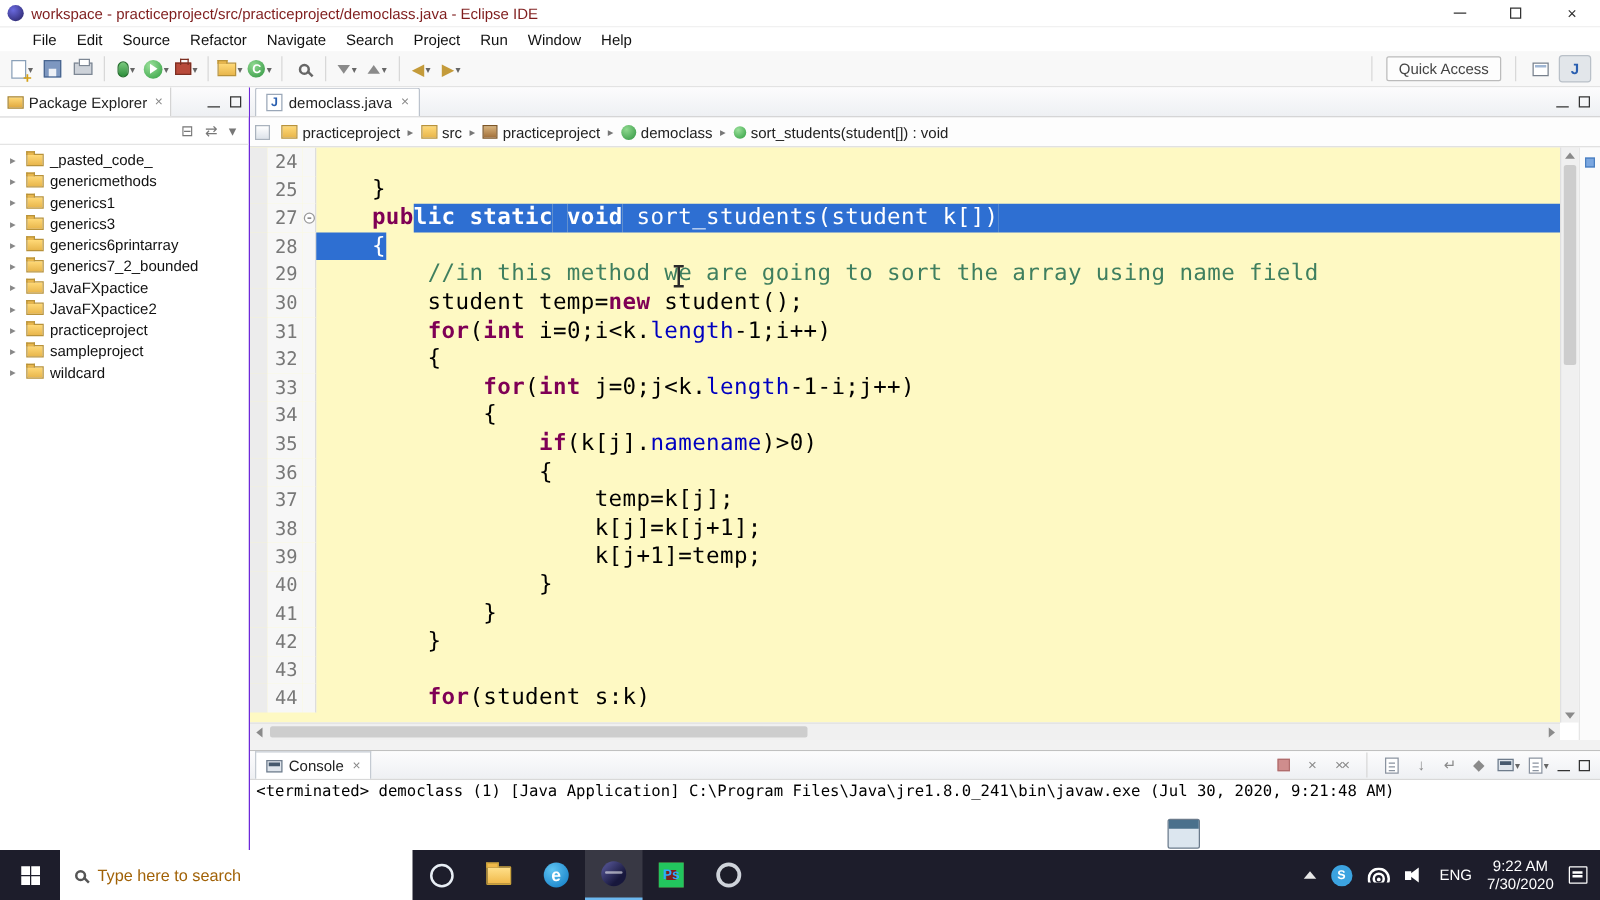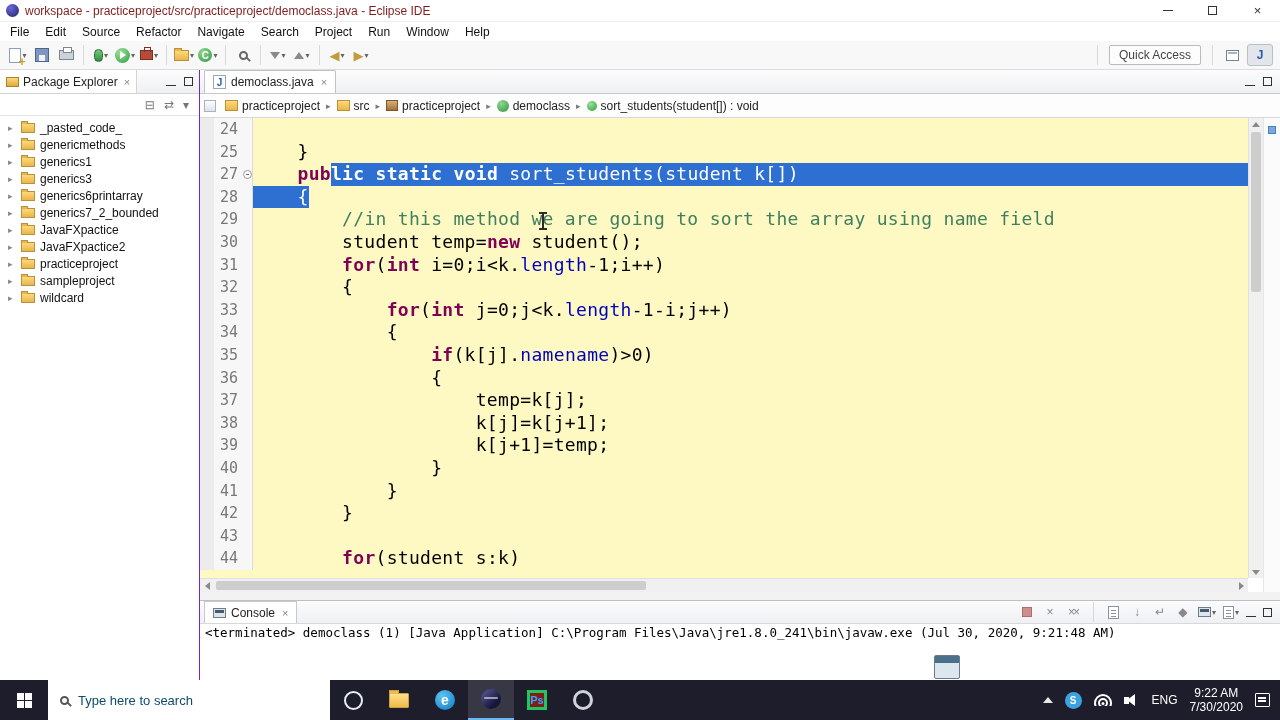--- a/index.html
+++ b/index.html
@@ -10,21 +10,21 @@
   
   .titlebar { position:absolute; top:0; left:0; right:0; height:22px; background:#fff; display:flex; align-items:center; border-bottom:1px solid #ededed; }
   .app-icon { width:13px; height:13px; border-radius:50%; margin:0 6px 0 6px; background:radial-gradient(circle at 35% 30%, #6a6adf, #241e5e); }
   .title-text { font-size:12px; color:#7f1d1d; }
   .win-controls { margin-left:auto; display:flex; height:100%; }
   .win-btn { width:45px; height:100%; display:flex; align-items:center; justify-content:center; color:#333; font-size:13px; }
   .glyph-min { width:10px; height:1px; background:#333; display:block; }
   .glyph-max { width:9px; height:9px; border:1px solid #333; display:block; }
 
   
-  .menubar { position:absolute; top:22px; left:0; right:0; height:19px; background:#fff; display:flex; align-items:center; font-size:12px; padding-left:2px; }
+  .menubar { position:absolute; top:22px; left:16px; right:0; height:19px; background:#fff; display:flex; align-items:center; font-size:12px; padding-left:2px; }
   .menu-item { padding:2px 8px; color:#111; }
 
   
   .toolbar { position:absolute; top:41px; left:0; right:0; height:29px; background:#f8f8f8; border-bottom:1px solid #dcdcdc; display:flex; align-items:center; padding:0 6px; }
   .tbi { height:24px; min-width:22px; display:flex; align-items:center; justify-content:center; margin:0 1px; border-radius:3px; }
   .tb-dd { font-size:8px; color:#666; margin-left:1px; }
   .tbsep { width:1px; height:20px; background:#d8d8d8; margin:0 5px; }
   .i-new { width:12px; height:15px; background:#fff; border:1px solid #8aa0b8; position:relative; }
   .i-new::after { content:"+"; position:absolute; right:-5px; bottom:-7px; color:#d4a017; font-weight:bold; font-size:12px; }
   .i-save { width:14px; height:14px; background:#7d97c0; border:1px solid #4a6690; position:relative; }
@@ -136,30 +136,30 @@
   .ibeam::before { top:-1px; } .ibeam::after { bottom:-1px; }
 
   
   .taskbar { position:absolute; left:0; top:680px; width:1280px; height:40px; background:var(--tbbg); display:flex; align-items:center; color:#fff; }
   .start-btn { width:48px; height:40px; display:flex; align-items:center; justify-content:center; }
   .winlogo { display:grid; grid-template-columns:7px 7px; grid-template-rows:7px 7px; gap:1px; }
   .winlogo span { background:#fff; }
   .tb-search { width:282px; height:40px; background:#fff; display:flex; align-items:center; gap:9px; padding-left:12px; }
   .mag { width:9px; height:9px; border:2px solid #555; border-radius:50%; position:relative; flex:0 0 auto; }
   .mag::after { content:""; position:absolute; width:6px; height:2px; background:#555; transform:rotate(45deg); right:-5px; bottom:-2px; }
-  .tb-search-text { color:#0c4a6e; font-size:13px; }
+  .tb-search-text { color:#a16207; font-size:13px; }
   .tb-app { width:46px; height:40px; display:flex; align-items:center; justify-content:center; }
   .tb-app.active { background:rgba(255,255,255,0.12); border-bottom:2px solid #6cb8f0; }
   .cortana-ring { width:19px; height:19px; border:2px solid #e8eef5; border-radius:50%; }
   .fe-folder { width:20px; height:15px; background:linear-gradient(#ffe08a,#f0b94a); border:1px solid #caa23c; position:relative; border-radius:1px; }
   .fe-folder::before { content:""; position:absolute; top:-4px; left:-1px; width:8px; height:3px; background:#f0b94a; border:1px solid #caa23c; border-bottom:none; }
   .edge-circle { width:20px; height:20px; border-radius:50%; background:radial-gradient(circle at 35% 30%, #5fc4f2, #0e79c4); color:#fff; font-weight:bold; font-size:14px; display:flex; align-items:center; justify-content:center; }
   .eclipse-circle { width:20px; height:20px; border-radius:50%; background:linear-gradient(135deg,#4a4a85 20%, #17173c 70%); position:relative; }
   .eclipse-circle::after { content:""; position:absolute; left:3px; right:3px; top:8px; height:2px; background:rgba(255,255,255,0.55); border-radius:2px; }
-  .ps-square { width:20px; height:20px; background:#7f1d1d; border:3px solid #22c55e; color:#31a8ff; font-size:11px; font-weight:bold; display:flex; align-items:center; justify-content:center; }
+  .ps-square { width:20px; height:20px; background:#7f1d1d; border:6px solid #22c55e; color:#31a8ff; font-size:11px; font-weight:bold; display:flex; align-items:center; justify-content:center; }
   .ring-app { width:20px; height:20px; border-radius:50%; border:3px solid #cfd3da; background:#1c1c28; }
   .tray { margin-left:auto; display:flex; align-items:center; gap:12px; padding-right:4px; font-size:12px; }
   .chev-up { width:0; height:0; border-left:5px solid transparent; border-right:5px solid transparent; border-bottom:6px solid #e8e8e8; }
   .skype-dot { width:17px; height:17px; border-radius:50%; background:#3ca3e0; color:#fff; font-size:10px; font-weight:bold; display:flex; align-items:center; justify-content:center; }
   .wifi { position:relative; width:18px; height:12px; overflow:hidden; }
   .wifi b { position:absolute; left:50%; transform:translateX(-50%); border:2px solid #fff; border-radius:50%; }
   .wifi .a1 { width:18px; height:18px; top:0; }
   .wifi .a2 { width:10px; height:10px; top:4px; }
   .wifi .a3 { width:3px; height:3px; top:8px; background:#fff; border-width:0; }
   .vol { position:relative; width:16px; height:13px; }

